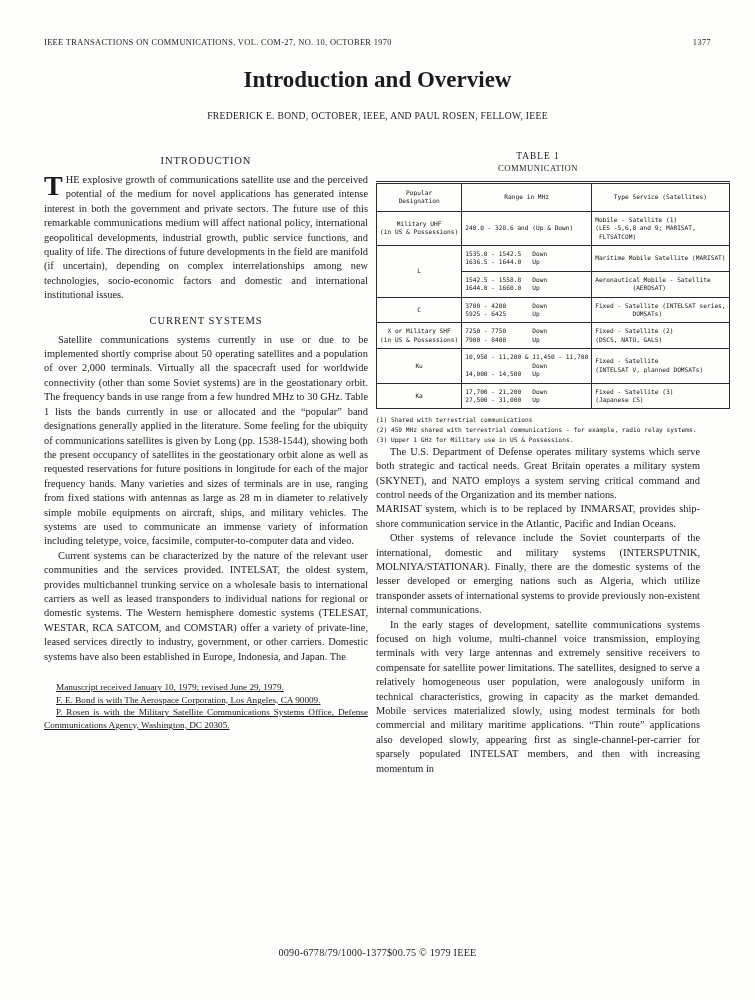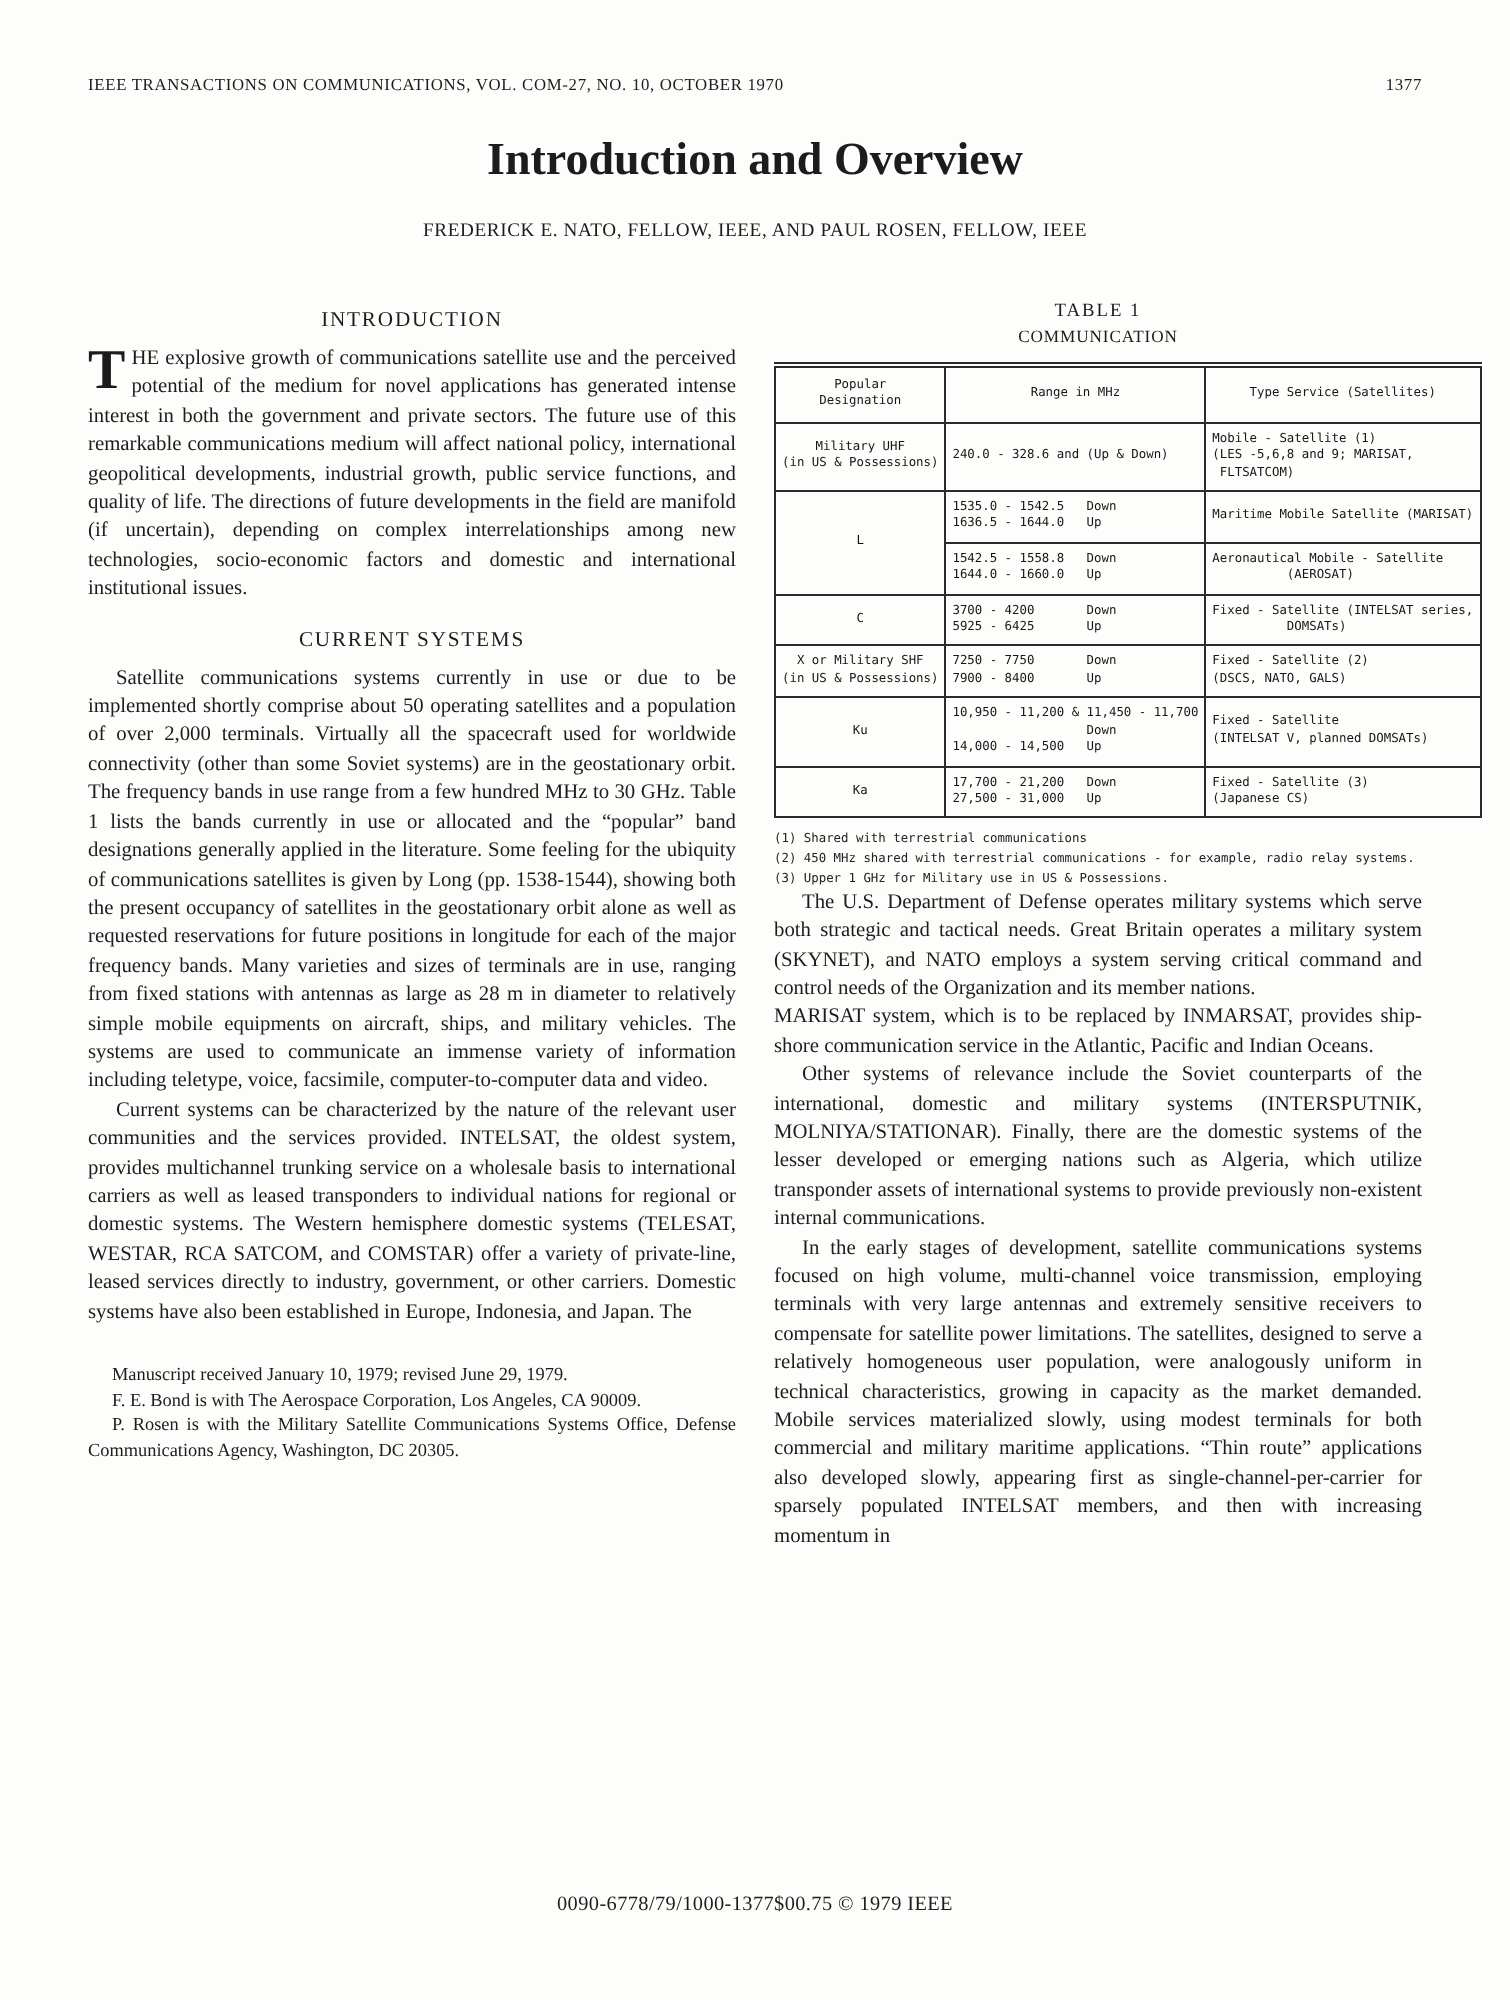--- a/index.html
+++ b/index.html
@@ -5,28 +5,28 @@
   html,body { margin:0; padding:0; background:#ffffff; }
   .page {
     width:755px; height:1000px; position:relative; overflow:hidden;
     background:#fdfdfb; color:#1c1c1c; box-sizing:border-box;
     font-family:"Liberation Serif", serif; padding:38px 44px 0 44px;
   }
   .header-row { display:flex; justify-content:space-between; align-items:baseline;
     font-size:8.4px; letter-spacing:0.35px; }
   .paper-title { text-align:center; font-size:23px; font-weight:bold; margin-top:20px; }
   .authors { text-align:center; font-size:9.6px; margin-top:17px; letter-spacing:0.3px; }
-  .columns { display:flex; gap:19px; margin-top:28px; }
+  .columns { display:flex; gap:8px; margin-top:28px; }
   .col { width:324px; }
   .section-heading { text-align:center; font-size:10.6px; letter-spacing:0.9px; margin:6px 0 7px; }
   p.body { font-size:10.4px; line-height:14.4px; text-align:justify; margin:0; }
   p.indent { text-indent:14px; }
   .dropcap { float:left; font-size:28px; line-height:24px; font-weight:bold; padding:1px 3px 0 0; }
   .fn-block { margin-top:17px; font-size:9.2px; line-height:12.6px; }
-  .fn-block p { margin:0; text-indent:12px; text-align:justify; }
+  .fn-block p { margin:0; text-indent:12px; text-align:justify;text-decoration:underline; }
   .table-caption { text-align:center; font-size:8.6px; line-height:11.5px; letter-spacing:0.45px; margin-top:2px; }
   .table-caption .t1 { font-size:9.4px; letter-spacing:1px; }
   table.freq { border-collapse:collapse; width:100%; margin-top:7px;
     font-family:"DejaVu Sans Mono", monospace; font-size:6.2px; line-height:8.4px; color:#161616;
     border:1px solid #2b2b2b; border-top:3px double #2b2b2b; }
   table.freq th, table.freq td { border:1px solid #2b2b2b; padding:4px 3px; white-space:pre; }
   table.freq th { font-weight:normal; text-align:center; padding:5px 2px; }
   td.cell-designation { text-align:center; vertical-align:middle; }
   td.cell-range { text-align:left; vertical-align:middle; padding-left:6px; }
   td.cell-service { text-align:left; vertical-align:middle; padding-left:5px; }
@@ -41,21 +41,21 @@
 
 <div class="page">
 
   <div class="header-row">
     <span>IEEE TRANSACTIONS ON COMMUNICATIONS, VOL. COM-27, NO. 10, OCTOBER 1970</span>
     <span>1377</span>
   </div>
 
   <div class="paper-title">Introduction and Overview</div>
 
-  <div class="authors">FREDERICK E. NATO, FELLOW, IEEE, AND PAUL ROSEN, FELLOW, IEEE</div>
+  <div class="authors">FREDERICK E. BOND, OCTOBER, IEEE, AND PAUL ROSEN, FELLOW, IEEE</div>
 
   <div class="columns">
 
     <div class="col">
       <div class="section-heading">INTRODUCTION</div>
       <p class="body"><span class="dropcap">T</span><span>HE explosive growth of communications satellite use and the perceived potential of the medium for novel applications has generated intense interest in both the government and private sectors. The future use of this remarkable communications medium will affect national policy, international geopolitical developments, industrial growth, public service functions, and quality of life. The directions of future developments in the field are manifold (if uncertain), depending on complex interrelationships among new technologies, socio-economic factors and domestic and international institutional issues.</span></p>
 
       <div class="section-heading" style="margin-top:12px;">CURRENT SYSTEMS</div>
       <p class="body indent">Satellite communications systems currently in use or due to be implemented shortly comprise about 50 operating satellites and a population of over 2,000 terminals. Virtually all the spacecraft used for worldwide connectivity (other than some Soviet systems) are in the geostationary orbit. The frequency bands in use range from a few hundred MHz to 30 GHz. Table 1 lists the bands currently in use or allocated and the “popular” band designations generally applied in the literature. Some feeling for the ubiquity of communications satellites is given by Long (pp. 1538-1544), showing both the present occupancy of satellites in the geostationary orbit alone as well as requested reservations for future positions in longitude for each of the major frequency bands. Many varieties and sizes of terminals are in use, ranging from fixed stations with antennas as large as 28 m in diameter to relatively simple mobile equipments on aircraft, ships, and military vehicles. The systems are used to communicate an immense variety of information including teletype, voice, facsimile, computer-to-computer data and video.</p>
       <p class="body indent">Current systems can be characterized by the nature of the relevant user communities and the services provided. INTELSAT, the oldest system, provides multichannel trunking service on a wholesale basis to international carriers as well as leased transponders to individual nations for regional or domestic systems. The Western hemisphere domestic systems (TELESAT, WESTAR, RCA SATCOM, and COMSTAR) offer a variety of private-line, leased services directly to industry, government, or other carriers. Domestic systems have also been established in Europe, Indonesia, and Japan. The</p>

